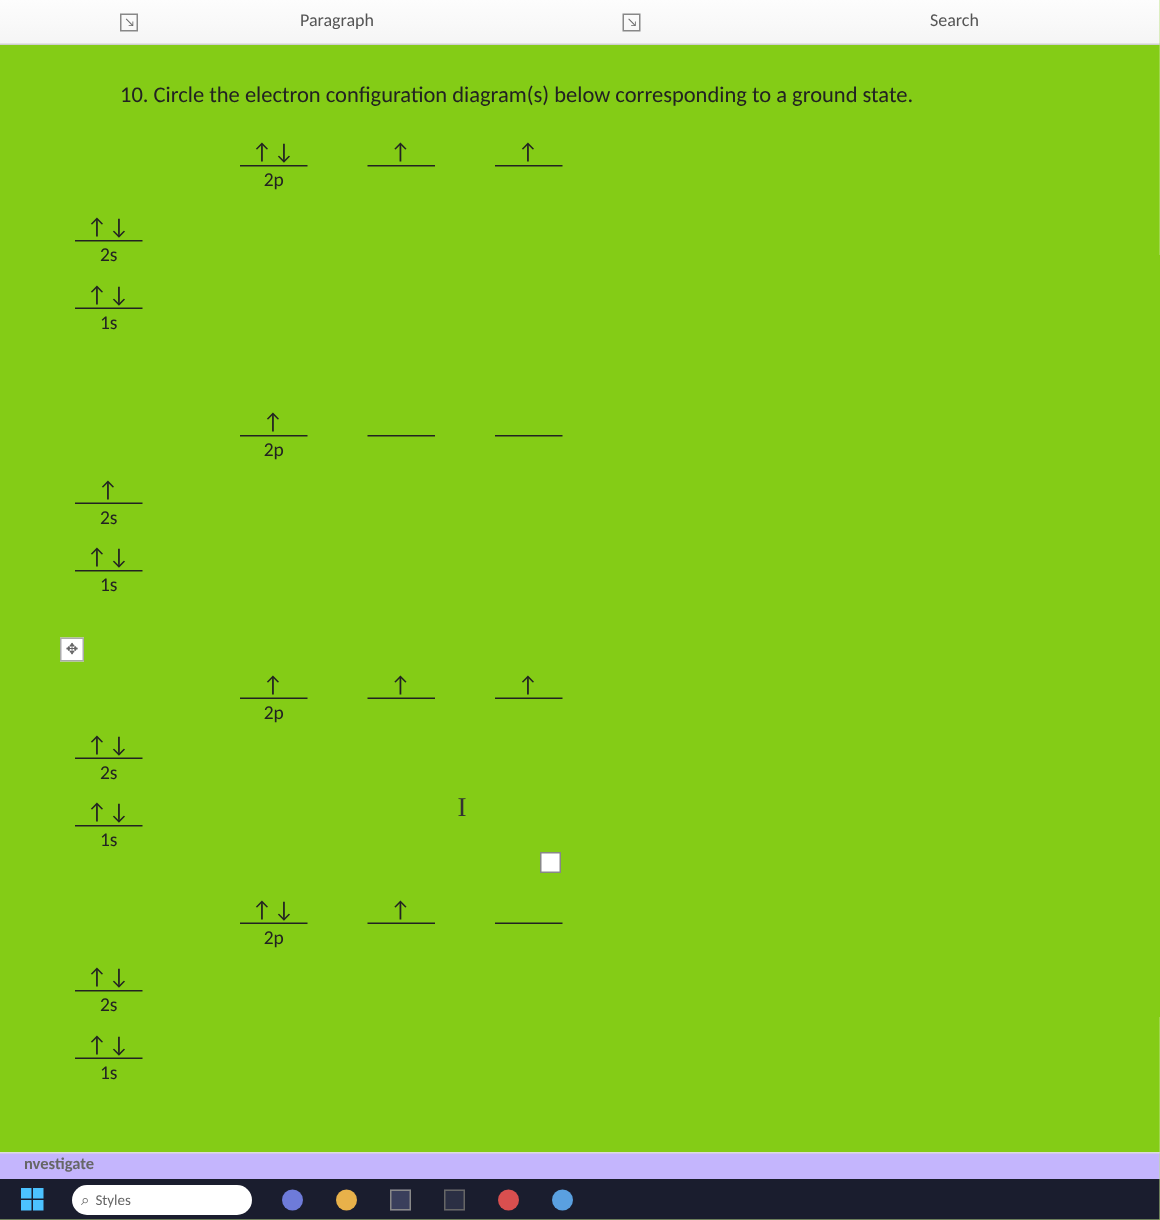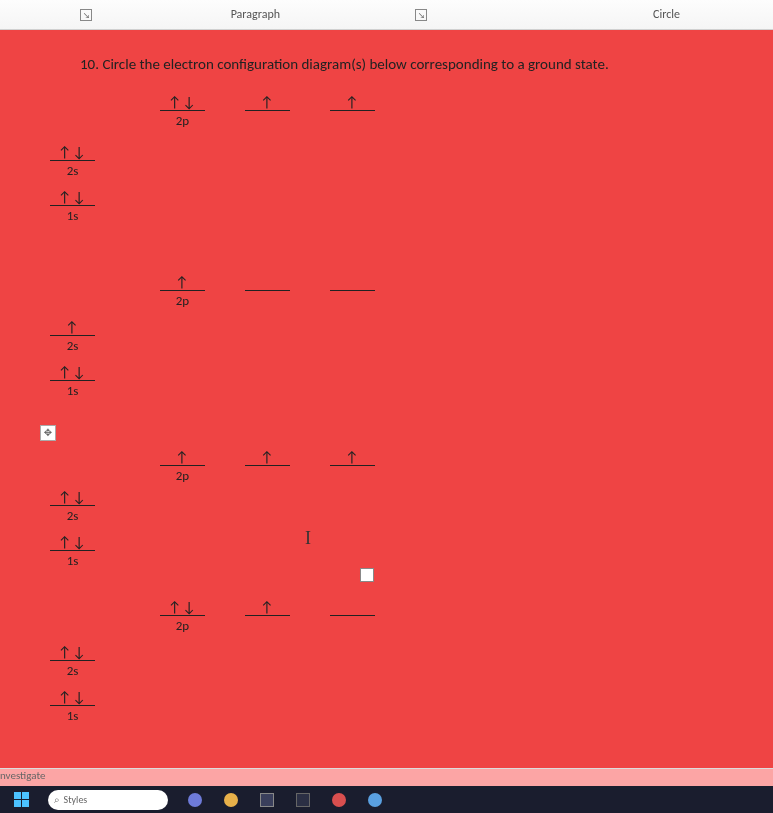--- a/index.html
+++ b/index.html
@@ -17,35 +17,35 @@
     border-bottom: 1px solid #d0d0d0;
     background: linear-gradient(#fdfdfd, #f5f5f5);
     display: flex;
     align-items: center;
     position: relative;
   }
   .ribbon-section {
     position: absolute;
     font-size: 12px;
     color: #555;
-    text-align: right;
+    text-align: left;
   }
   .ribbon-launcher {
     position: absolute;
     width: 12px;
     height: 12px;
     border: 1px solid #888;
     font-size: 8px;
     line-height: 10px;
     text-align: right;
     color: #666;
     padding-right: 1px;
   }
   .page {
-    background: #ef4444;
+    background: #84cc16;
     position: absolute;
     top: 30px;
     left: 0;
     right: 0;
     bottom: 45px;
     padding: 25px 30px 10px 30px;
     color: #222;
   }
   .question {
     font-size: 15px;
@@ -100,23 +100,24 @@
     background: #fff;
   }
   .status-bar {
     position: absolute;
     bottom: 27px;
     left: 0;
     right: 0;
     height: 18px;
     font-size: 11px;
     color: #666;
-    padding-left: 0;
-    background: #fca5a5;
+    padding-left: 16px;
+    background: #c4b5fd;
     border-top: 1px solid #ddd;
+    font-weight: bold;
   }
   .taskbar {
     position: absolute;
     bottom: 0;
     left: 0;
     right: 0;
     height: 27px;
     background: #1a1d2e;
     display: flex;
     align-items: center;
@@ -151,21 +152,21 @@
   }
   .circle { border-radius: 50%; }
 </style>
 </head>
 <body>
 
 <div class="ribbon">
   <div class="ribbon-launcher" style="left:80px; top:9px;">↘</div>
   <div class="ribbon-section" style="left:200px; top:7px; width:80px;">Paragraph</div>
   <div class="ribbon-launcher" style="left:415px; top:9px;">↘</div>
-  <div class="ribbon-section" style="left:620px; top:7px; width:60px;">Circle</div>
+  <div class="ribbon-section" style="left:620px; top:7px; width:60px;">Search</div>
 </div>
 
 <div class="page">
   <div class="question">
     <span>10.</span>
     <span>Circle the electron configuration diagram(s) below corresponding to a ground state.</span>
   </div>
 
   <div class="diagrams">
 

